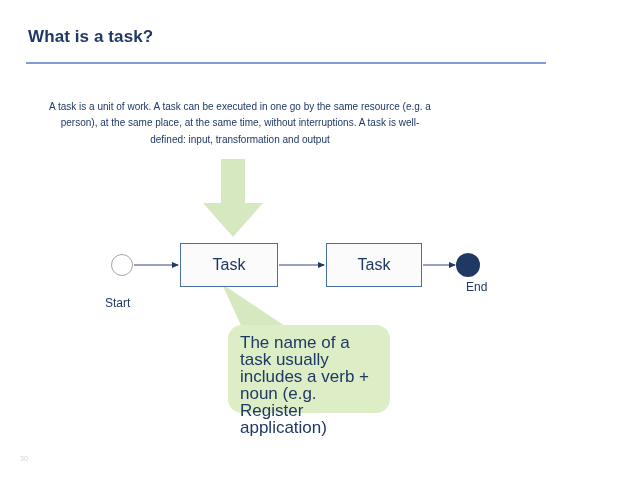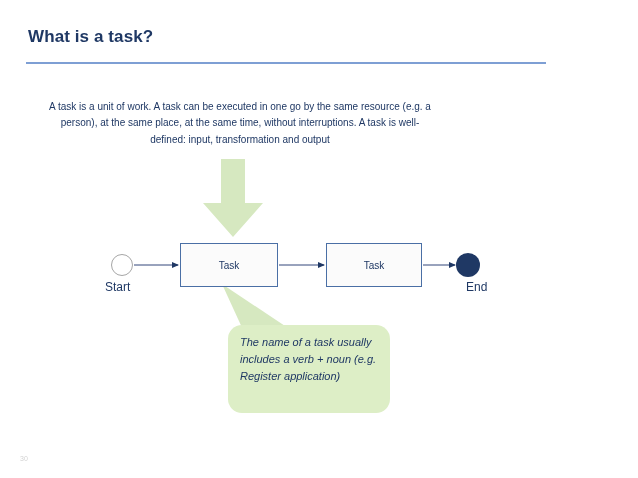--- a/index.html
+++ b/index.html
@@ -93,33 +93,33 @@
   .task-box {
     position: absolute;
     top: 243px;
     height: 44px;
     background: #fbfbfb;
     border: 1px solid #4a6fa5;
     box-sizing: border-box;
     display: flex;
     align-items: center;
     justify-content: center;
-    font-size: 10px;
+    font-size: 16px;
     color: #1f3864;
   }
   #task-box-1 { left: 180px; width: 98px; }
   #task-box-2 { left: 326px; width: 96px; }
 
   .node-label {
     position: absolute;
     font-size: 12px;
     color: #1f3864;
     white-space: nowrap;
   }
-  #start-label { left: 105px; top: 280px; }
+  #start-label { left: 105px; top: 296px; }
   #end-label   { left: 466px; top: 280px; }
 
   
   #callout-tail {
     position: absolute;
     left: 210px;
     top: 280px;
     width: 100px;
     height: 56px;
   }
@@ -131,25 +131,24 @@
     height: 88px;
     background: #ddeec6;
     border-radius: 14px;
     box-sizing: border-box;
   }
   #callout-text {
     position: absolute;
     left: 240px;
     top: 334px;
     width: 140px;
-    font-size: 11px;
+    font-size: 17px;
     line-height: 17px;
     color: #1f3864;
     white-space: pre-line;
-    font-style: italic;
   }
 
   
   #page-number {
     position: absolute;
     left: 20px;
     top: 455px;
     font-size: 7px;
     color: #d3d3d3;
   }

